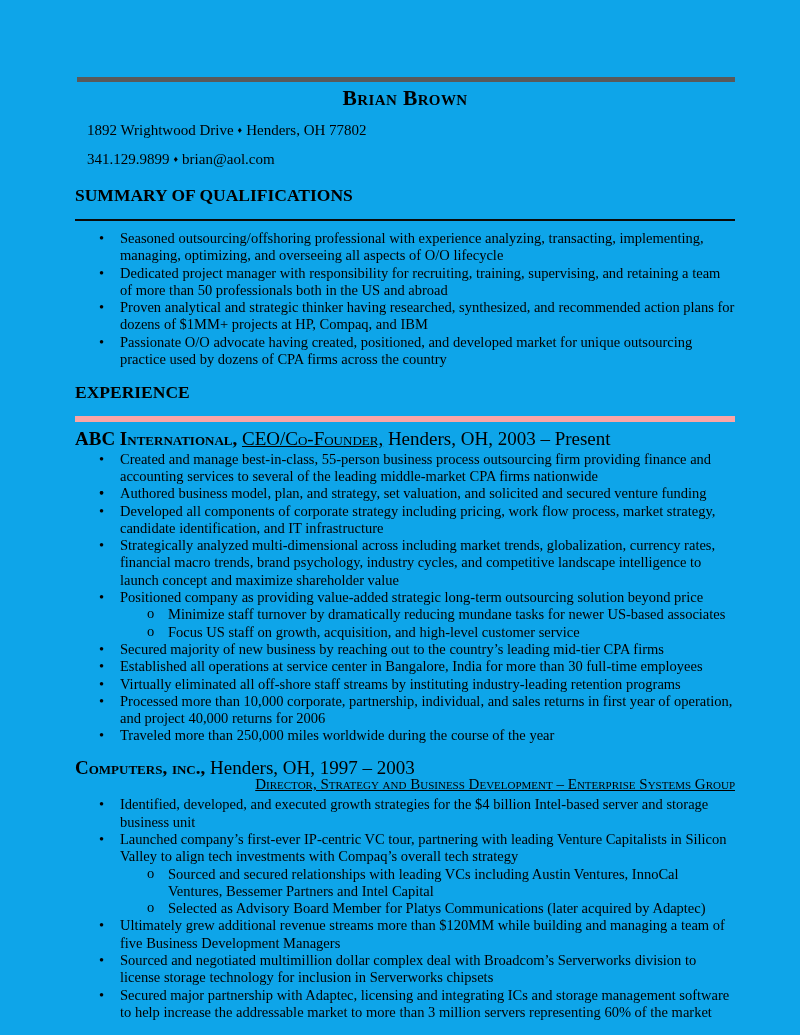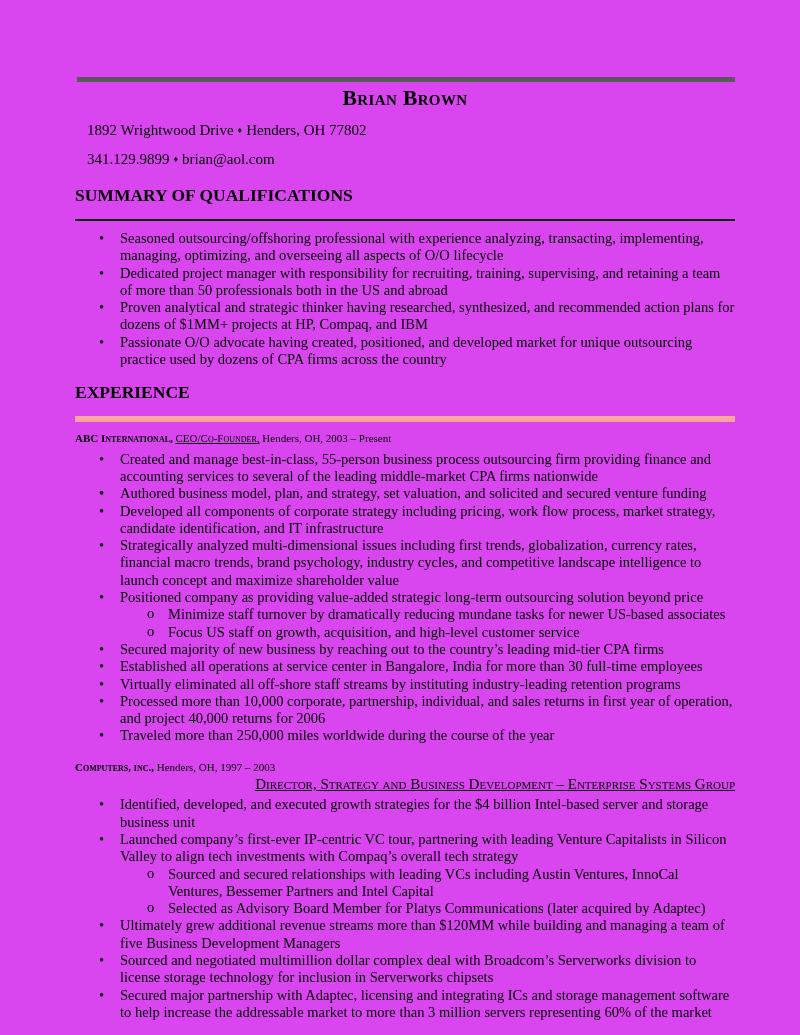--- a/index.html
+++ b/index.html
@@ -4,21 +4,21 @@
 <style>
   html, body {
     margin: 0;
     padding: 0;
     background: #ffffff;
   }
   .page {
     position: relative;
     width: 800px;
     height: 1035px;
-    background: #d946ef;
+    background: #0ea5e9;
     font-family: "Liberation Serif", "DejaVu Serif", serif;
     color: #000000;
     font-size: 14.5px;
     line-height: 17.3px;
     box-sizing: border-box;
     padding: 77px 65px 0 75px;
     overflow: hidden;
   }
   .top-rule {
     height: 5px;
@@ -80,21 +80,21 @@
     left: 24px;
     top: 0;
   }
   li.b2 > .mk {
     position: absolute;
     left: 72px;
     top: -1px;
   }
   .jobline {
     margin: 8px 0 0 0;
-    font-size: 11px;
+    font-size: 19px;
   }
   .job2 .jobline { margin-top: 14px; }
   .roleline {
     margin: 0;
     font-size: 15px;
   }
   .co {
     font-weight: bold;
     font-variant: small-caps;
   }
@@ -167,21 +167,21 @@
         <li class="b1">
           <span class="mk">•</span>
           <span class="tx">Authored business model, plan, and strategy, set valuation, and solicited and secured venture funding</span>
         </li>
         <li class="b1">
           <span class="mk">•</span>
           <span class="tx">Developed all components of corporate strategy including pricing, work flow process, market strategy, candidate identification, and IT infrastructure</span>
         </li>
         <li class="b1">
           <span class="mk">•</span>
-          <span class="tx">Strategically analyzed multi-dimensional issues including first trends, globalization, currency rates, financial macro trends, brand psychology, industry cycles, and competitive landscape intelligence to launch concept and maximize shareholder value</span>
+          <span class="tx">Strategically analyzed multi-dimensional across including market trends, globalization, currency rates, financial macro trends, brand psychology, industry cycles, and competitive landscape intelligence to launch concept and maximize shareholder value</span>
         </li>
         <li class="b1">
           <span class="mk">•</span>
           <span class="tx">Positioned company as providing value-added strategic long-term outsourcing solution beyond price</span>
         </li>
         <li class="b2">
           <span class="mk">o</span>
           <span class="tx">Minimize staff turnover by dramatically reducing mundane tasks for newer US-based associates</span>
         </li>
         <li class="b2">

